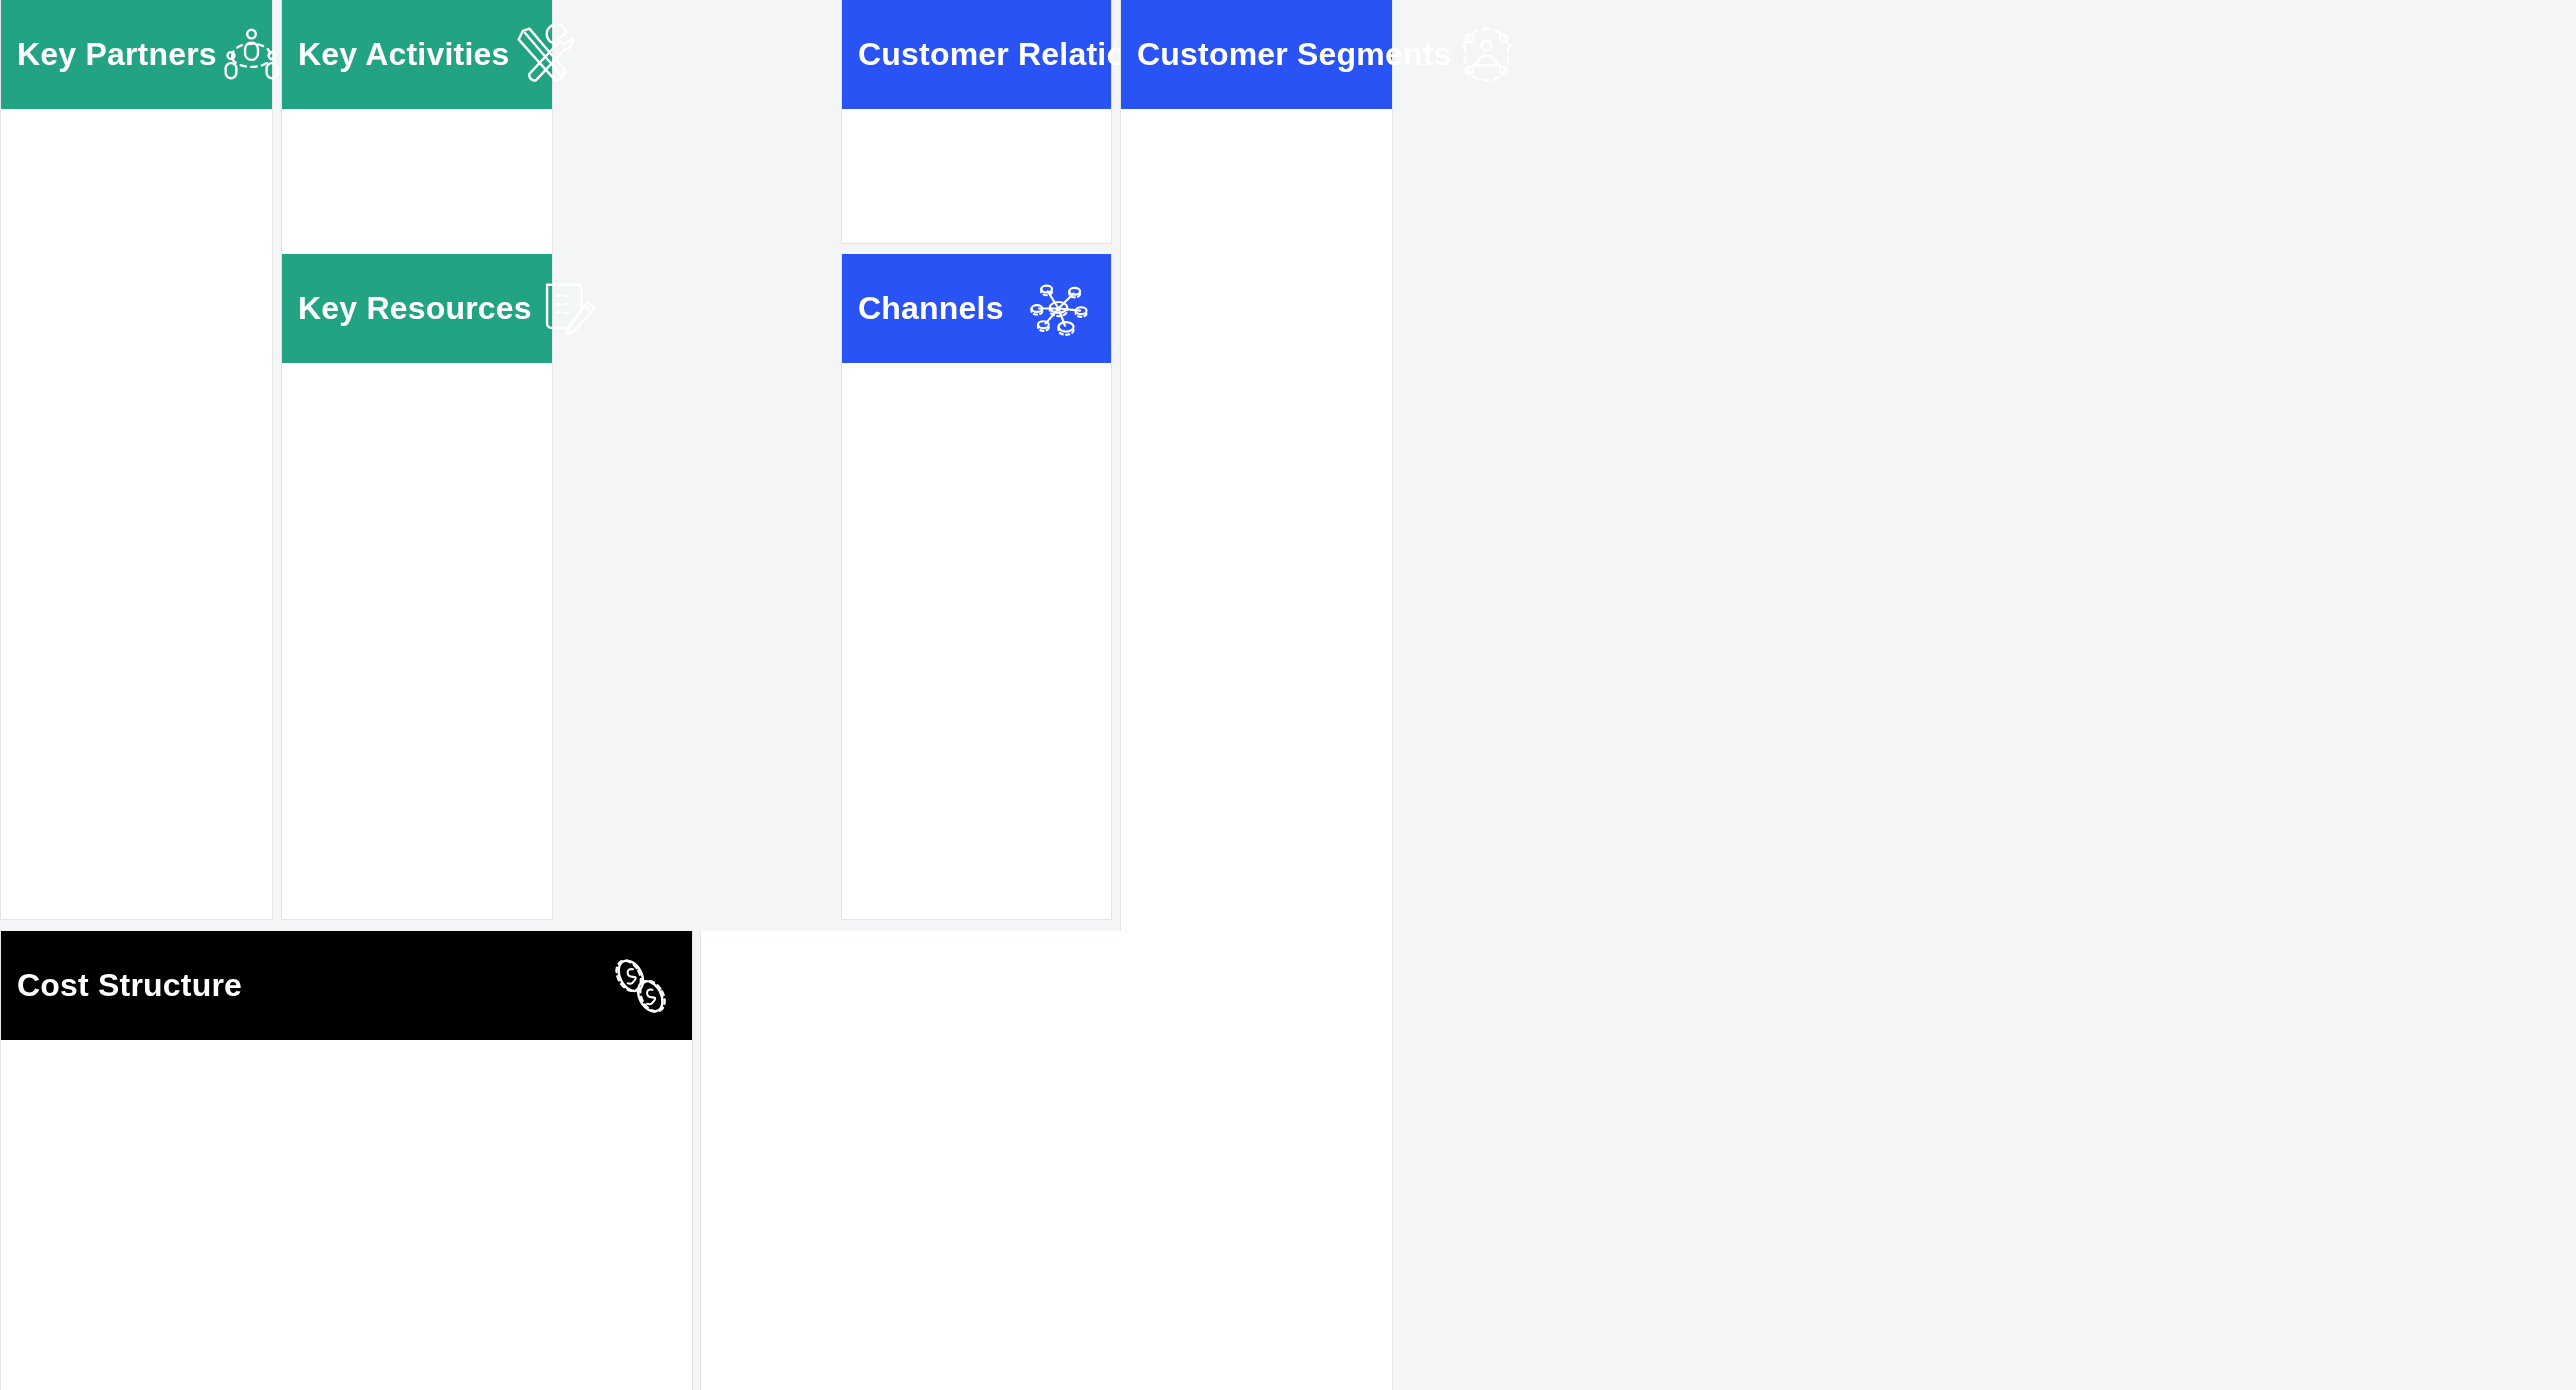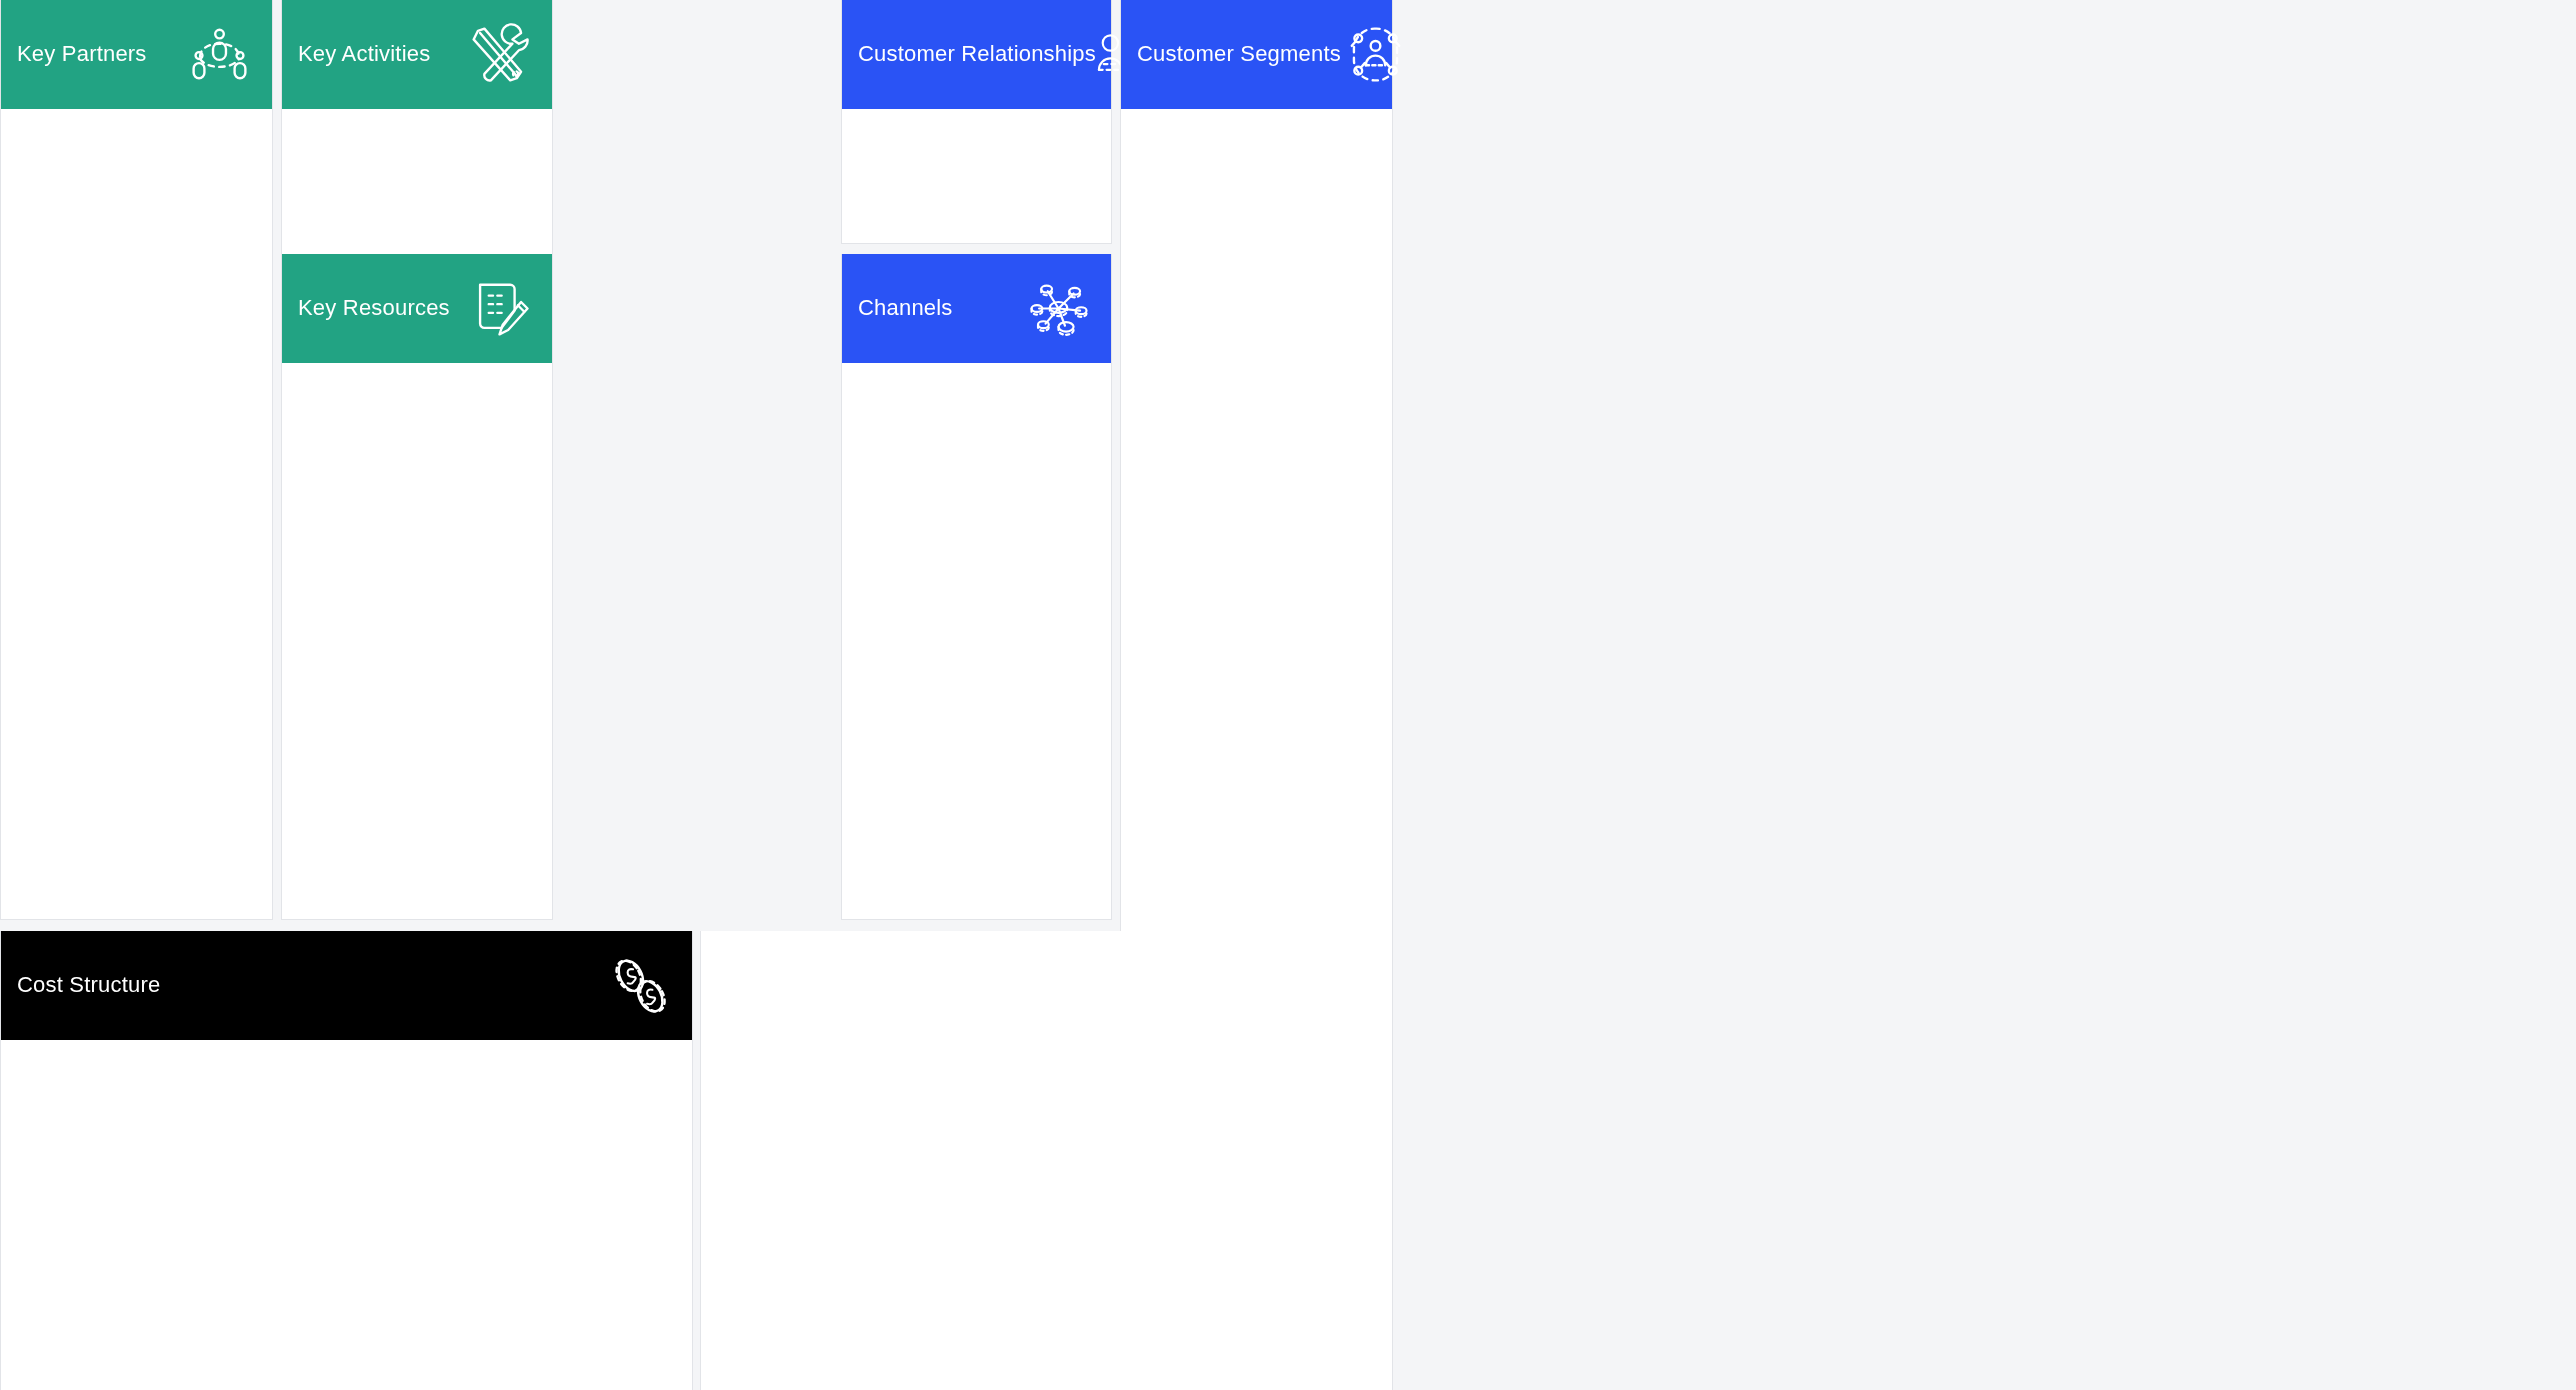--- a/index.html
+++ b/index.html
@@ -34,22 +34,22 @@
     flex: 0 0 109px;
     display: flex;
     align-items: center;
     justify-content: space-between;
     padding: 0 18px 0 16px;
     position: relative;
   }
 
   .card-title {
     color: #ffffff;
-    font-size: 22px;
-    font-weight: normal;
+    font-size: 32px;
+    font-weight: bold;
     letter-spacing: 0.2px;
     line-height: 1.1;
     white-space: nowrap;
   }
 
   .card-icon {
     width: 69px;
     height: 69px;
     flex: 0 0 69px;
     display: flex;

